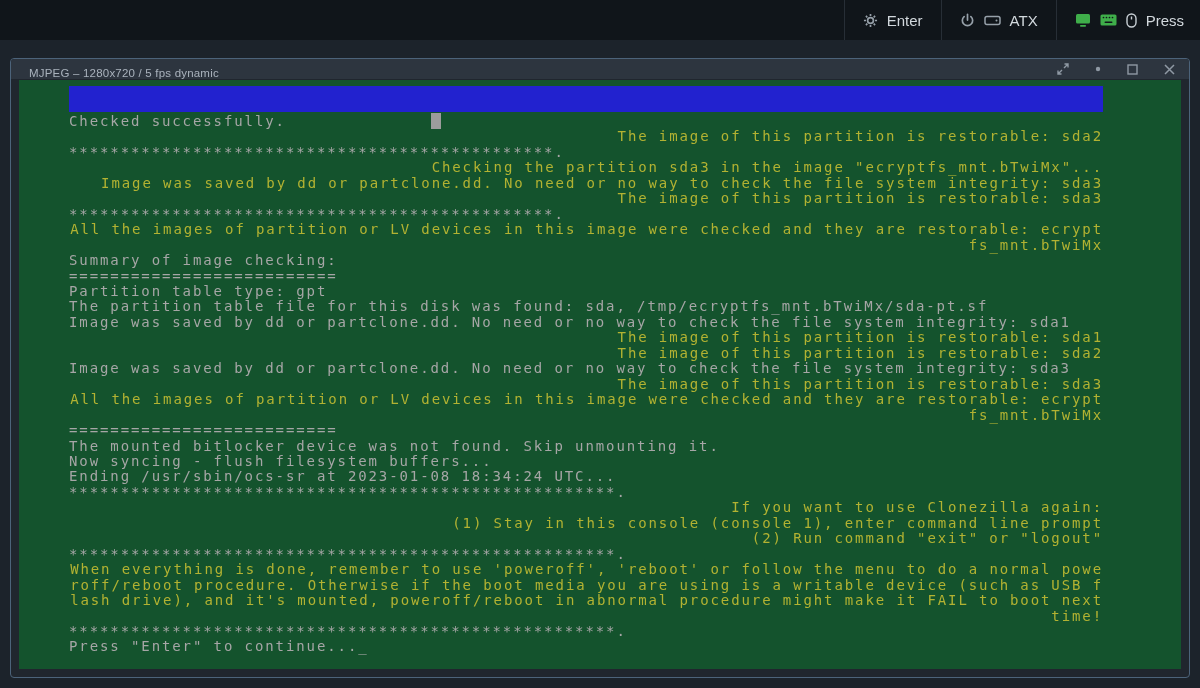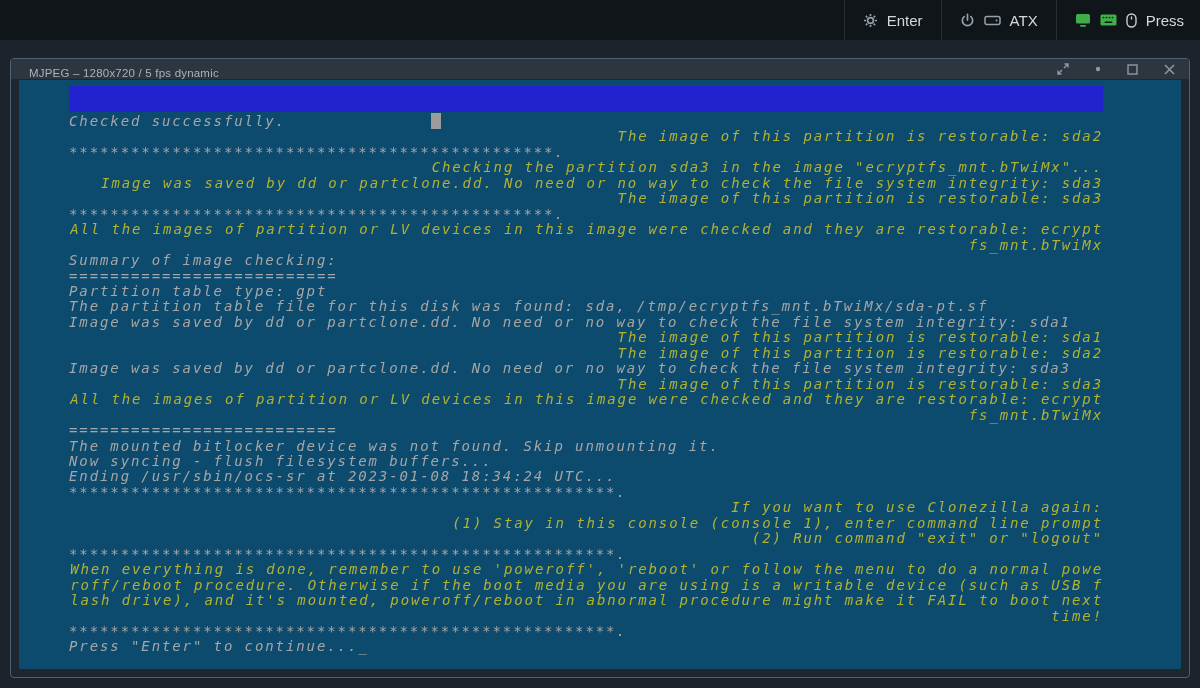--- a/index.html
+++ b/index.html
@@ -40,21 +40,21 @@
     height:20px; background:#2d353f;
     border-radius:3px 3px 0 0;
     display:flex; align-items:center; padding:0 14px 0 18px;
   }
   .title { color:#a9b2bc; font-size:11.5px; letter-spacing:.2px;margin-top:7px; }
   .controls { margin-left:auto; display:flex; align-items:center; gap:26px; color:#8f99a4; }
   .controls > span { display:inline-flex; align-items:center; cursor:pointer; }
 
   .stream {
     position:absolute; top:21px; left:8px; right:8px; bottom:8px;
-    background:#0c4a6e; overflow:hidden;font-style:italic;
+    background:#14532d; overflow:hidden;
   }
 
   
   .console {
     padding:6px 0 0 50px;
     width:1084px; 
     font-family:"DejaVu Sans Mono", monospace;
     font-size:14px;
     line-height:15.45px;
     letter-spacing:1.9px;

